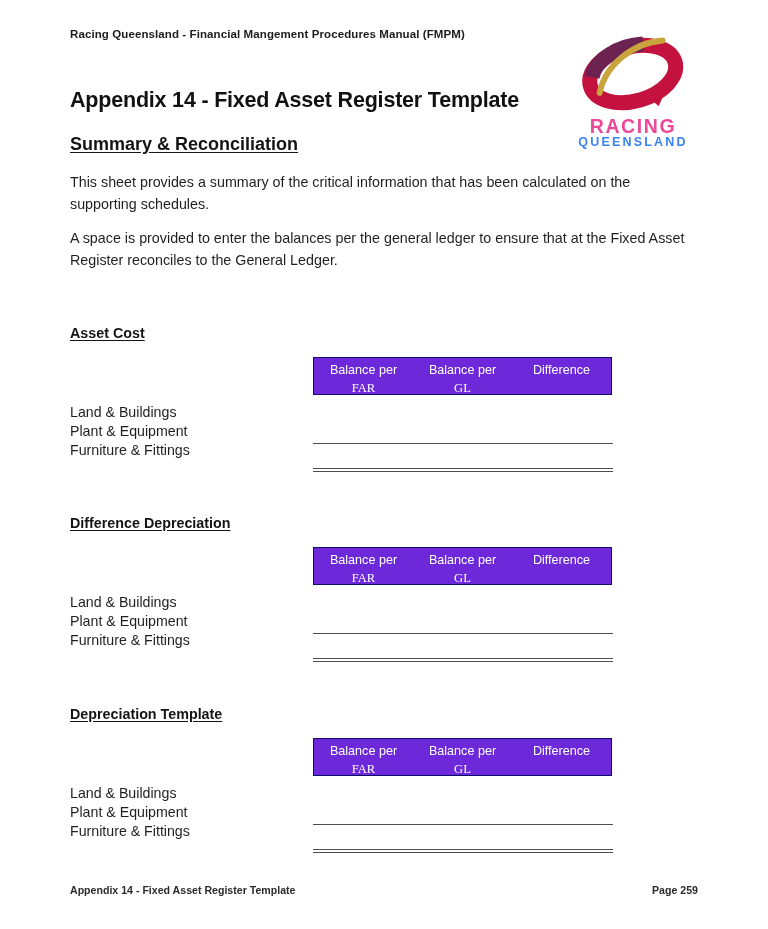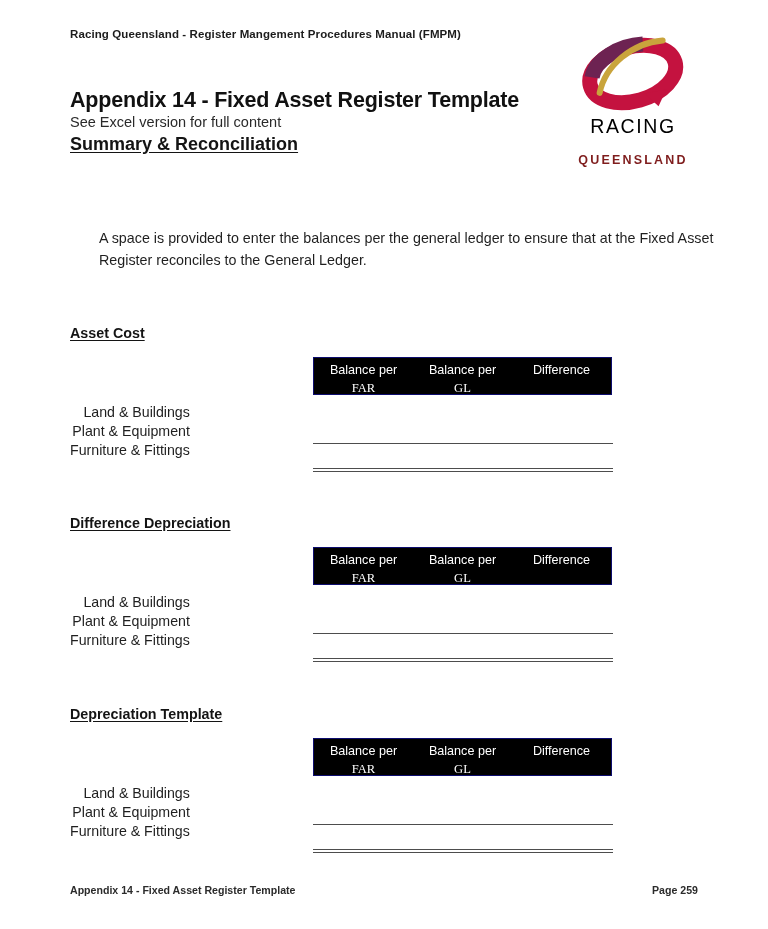--- a/index.html
+++ b/index.html
@@ -52,32 +52,32 @@
   }
   .logo-wordmark {
     position: absolute;
     left: 0;
     top: 80px;
     width: 124px;
     text-align: center;
   }
   .logo-racing {
     font-size: 19.5px;
-    font-weight: normal;
+    font-weight: bold;
     letter-spacing: 1.6px;
-    color: #000000;
+    color: #ec4899;
     line-height: 1.05;
   }
   .logo-queensland {
     font-size: 12.5px;
     font-weight: bold;
     letter-spacing: 2.2px;
-    color: #7f1d1d;
+    color: #3b82f6;
     line-height: 1.1;
-    margin-top: 18px;
+    margin-top: 0;
   }
 
   
   .title-main {
     position: absolute;
     left: 70px;
     top: 88px;
     font-size: 21.5px;
     font-weight: bold;
     letter-spacing: -0.2px;
@@ -107,21 +107,21 @@
   
   .para {
     position: absolute;
     left: 70px;
     width: 616px;
     font-size: 14.3px;
     line-height: 1.52;
     color: #1f1f1f;
   }
   .para-1 { top: 172px; }
-  .para-2 { top: 228px; margin-left: 29px; }
+  .para-2 { top: 228px; }
 
   
   .section { position: absolute; left: 0; width: 768px; }
   .section-heading {
     position: absolute;
     left: 70px;
     top: 0;
     font-size: 14.3px;
     font-weight: bold;
     color: #141414;
@@ -129,21 +129,21 @@
     text-underline-offset: 2px;
     white-space: nowrap;
   }
 
   .table-head {
     position: absolute;
     left: 313px;
     top: 32px;
     width: 299px;
     height: 38px;
-    background: #000000;
+    background: #6d28d9;
     border: 1px solid #0d0d6e;
     box-sizing: border-box;
     display: flex;
   }
   .th {
     flex: 1 1 0;
     color: #ffffff;
     font-size: 12.6px;
     line-height: 1.44;
     text-align: center;
@@ -154,21 +154,21 @@
   .th .l2 { display: block; font-family: Liberation Serif, serif; }
 
   .row-labels {
     position: absolute;
     left: 70px;
     top: 78px;
     font-size: 14.2px;
     line-height: 1.35;
     color: #1f1f1f;
   }
-  .row-labels div { white-space: nowrap; text-align: right; }
+  .row-labels div { white-space: nowrap; }
 
   .rule-single {
     position: absolute;
     left: 313px;
     width: 300px;
     height: 0;
     border-top: 1.6px solid #4d4d4d;
   }
   .rule-double {
     position: absolute;
@@ -192,41 +192,41 @@
     font-size: 10.6px;
     font-weight: bold;
     color: #2b2b2b;
   }
 </style>
 </head>
 <body>
 
 <div class="page">
 
-  <div class="doc-header">Racing Queensland - Register Mangement Procedures Manual (FMPM)</div>
+  <div class="doc-header">Racing Queensland - Financial Mangement Procedures Manual (FMPM)</div>
 
   <div class="logo-block">
     <svg class="logo-mark" viewBox="0 0 108 78">
       <g transform="rotate(-16 54 39)">
         <ellipse cx="54" cy="38" rx="44" ry="27" fill="none" stroke="#c4123f" stroke-width="15"></ellipse>
         <path d="M14 30 A44 27 0 0 1 72 12" fill="none" stroke="#6d2352" stroke-width="15" stroke-linecap="butt"></path>
         <path d="M17 47 C30 22, 62 8, 92 14" fill="none" stroke="#c9a43c" stroke-width="6" stroke-linecap="round"></path>
         <path d="M60 60 L70 76 L82 62 Z" fill="#c4123f"></path>
       </g>
     </svg>
     <div class="logo-wordmark">
       <div class="logo-racing">RACING</div>
       <div class="logo-queensland">QUEENSLAND</div>
     </div>
   </div>
 
   <div class="title-main">Appendix 14 - Fixed Asset Register Template</div>
-  <div class="title-sub">See Excel version for full content</div>
   <div class="title-section">Summary &amp; Reconciliation</div>
 
+  <div class="para para-1">This sheet provides a summary of the critical information that has been calculated on the supporting schedules.</div>
   <div class="para para-2">A space is provided to enter the balances per the general ledger to ensure that at the Fixed Asset Register reconciles to the General Ledger.</div>
 
   <div class="section" style="top:325px;">
     <div class="section-heading">Asset Cost</div>
 
     <div class="table-head">
       <div class="th">
         <span class="l1">Balance per</span>
         <span class="l2">FAR</span>
       </div>

